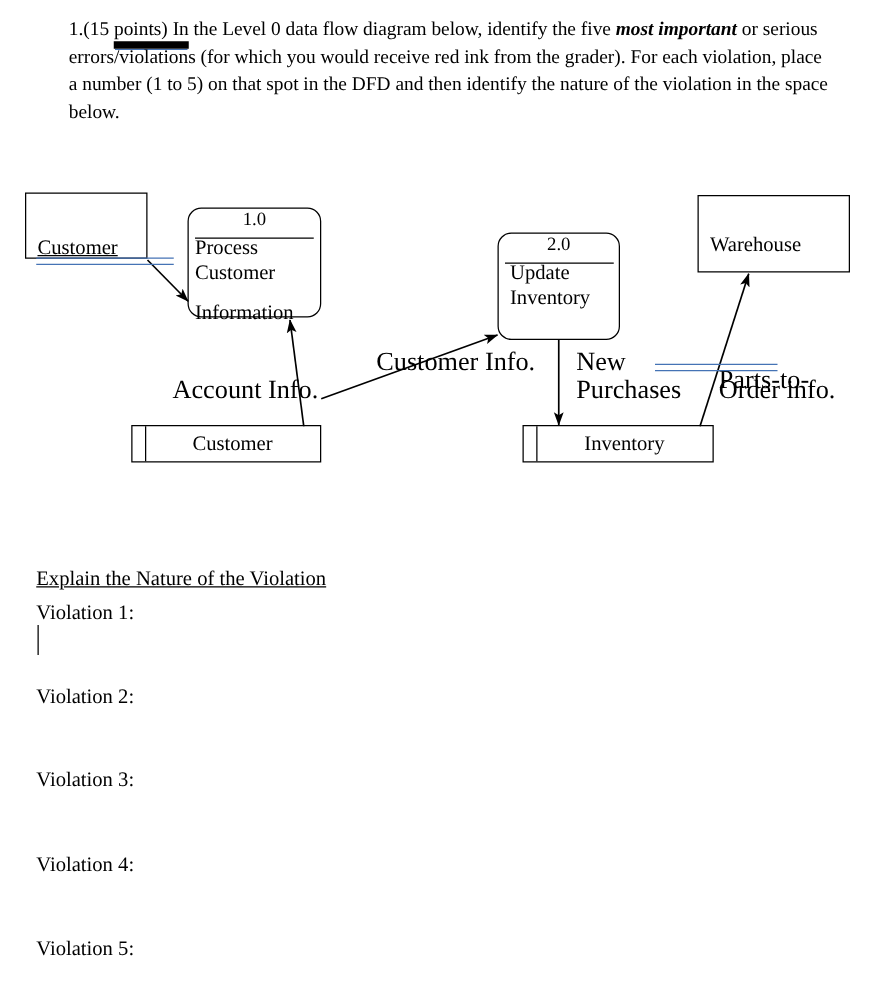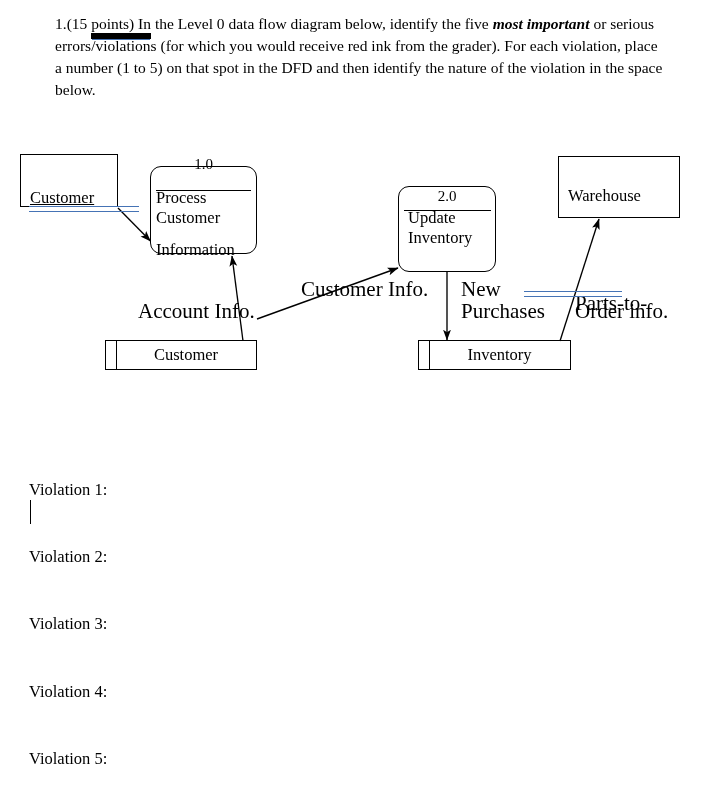--- a/index.html
+++ b/index.html
@@ -208,21 +208,21 @@
     </svg>
 
     <div class="entity" style="left:20px;top:154px;width:98px;height:53px;"></div>
     <div class="entity-label underlined" style="left:30px;top:188px;">Customer</div>
     <div class="blue-dbl" style="left:29px;top:206px;width:110px;"></div>
 
     <div class="entity" style="left:558px;top:156px;width:122px;height:62px;"></div>
     <div class="entity-label" style="left:568px;top:186px;">Warehouse</div>
 
     <div class="process" style="left:150px;top:166px;width:107px;height:88px;"></div>
-    <div class="process-num" style="left:150px;top:156px;width:107px;">1.0</div>
+    <div class="process-num" style="left:150px;top:168px;width:107px;">1.0</div>
     <div class="process-divider" style="left:156px;top:190px;width:95px;"></div>
     <div class="process-name" style="left:156px;top:188px;">Process</div>
     <div class="process-name" style="left:156px;top:208px;">Customer</div>
     <div class="process-name" style="left:156px;top:240px;">Information</div>
 
     <div class="process" style="left:398px;top:186px;width:98px;height:86px;"></div>
     <div class="process-num" style="left:398px;top:188px;width:98px;">2.0</div>
     <div class="process-divider" style="left:404px;top:210px;width:87px;"></div>
     <div class="process-name" style="left:408px;top:208px;">Update</div>
     <div class="process-name" style="left:408px;top:228px;">Inventory</div>
@@ -243,20 +243,23 @@
 
     <div class="flow-label" style="left:461px;top:277px;">New</div>
     <div class="flow-label" style="left:461px;top:299px;">Purchases</div>
 
     <div class="flow-label" style="left:575px;top:291px; text-decoration:none;">Parts-to-</div>
     <div class="flow-label" style="left:575px;top:299px;">Order info.</div>
     <div class="blue-dbl" style="left:524px;top:291px;width:98px;"></div>
 
   </div>
 
+  <div class="answers">
+    <div class="answer-heading">Explain the Nature of the Violation</div>
+  </div>
 
   <div class="answer-item" style="left:29px;top:480px;">Violation 1:</div>
   <div class="caret"></div>
 
   <div class="answer-item" style="left:29px;top:547px;">Violation 2:</div>
 
   <div class="answer-item" style="left:29px;top:614px;">Violation 3:</div>
 
   <div class="answer-item" style="left:29px;top:682px;">Violation 4:</div>
 

